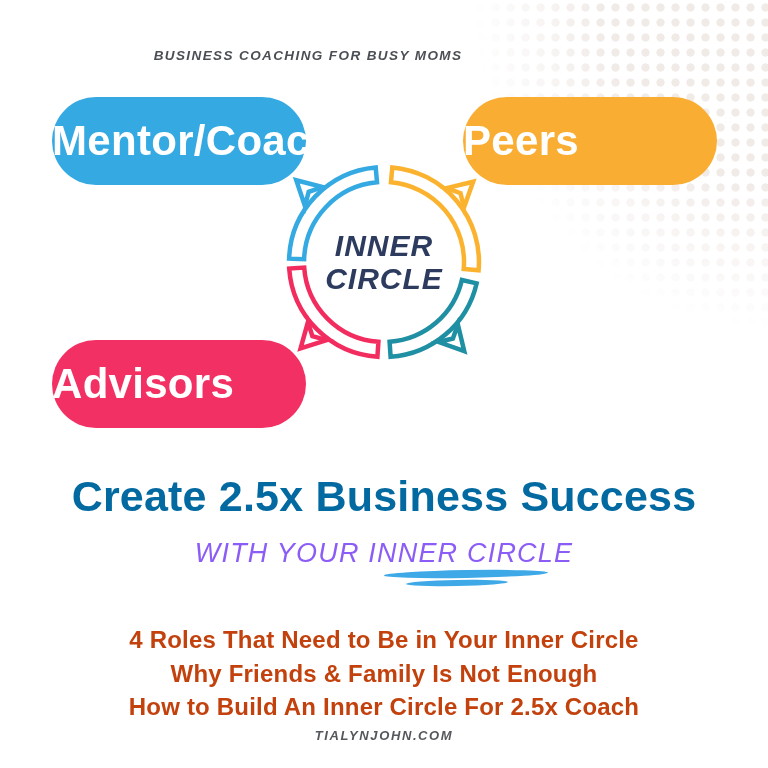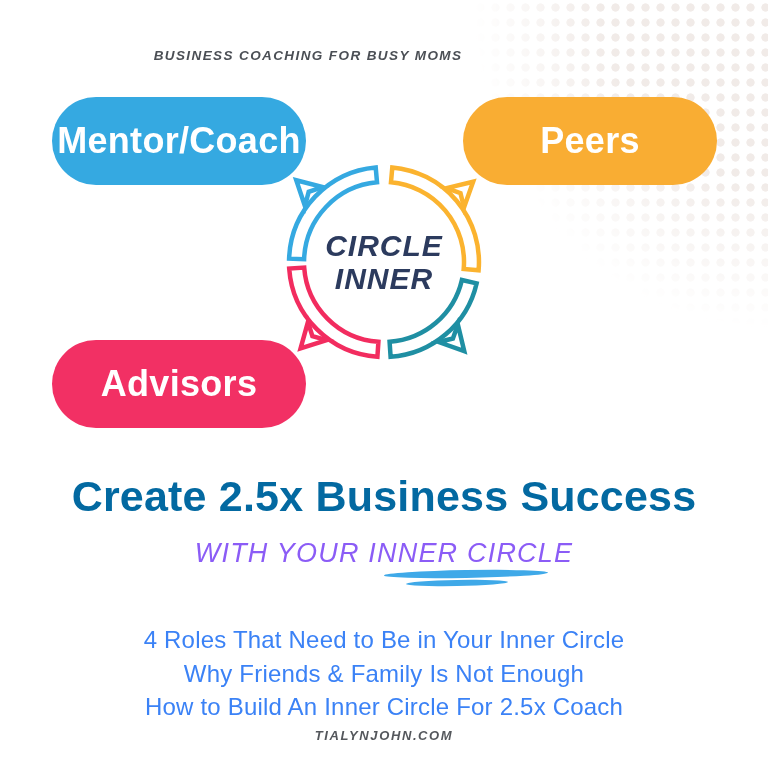--- a/index.html
+++ b/index.html
@@ -16,22 +16,22 @@
     -webkit-mask-image:radial-gradient(140% 140% at 100% 0%,#000 38%,transparent 68%);
     mask-image:radial-gradient(140% 140% at 100% 0%,#000 38%,transparent 68%);
   }
   .tagline{
     position:absolute;top:48px;left:0;width:616px;text-align:center;
     font-size:13.5px;font-style:italic;font-weight:600;letter-spacing:1.4px;
     color:#4b4f55;
   }
   .pill{
     position:absolute;width:254px;height:88px;border-radius:44px;
-    display:flex;align-items:center;justify-content:center;
-    color:#ffffff;font-weight:bold;font-size:36px;letter-spacing:.3px;
+    display:flex;align-items:center;
+    color:#ffffff;font-weight:bold;font-size:42px;letter-spacing:.3px;
   }
   .pill-mentor{left:52px;top:97px;background:#35a9e1;}
   .pill-peers{left:463px;top:97px;background:#f9ad33;}
   .pill-advisors{left:52px;top:340px;background:#f23064;}
   .pill-advocates{left:463px;top:340px;background:#2090a6;}
   .diagram{position:absolute;left:259px;top:137px;width:250px;height:250px;}
   .diagram svg{position:absolute;left:0;top:0;}
   .diagram-label{
     position:absolute;left:0;top:0;width:250px;height:250px;
     display:flex;flex-direction:column;align-items:center;justify-content:center;
@@ -43,21 +43,21 @@
     font-size:43px;font-weight:bold;color:#0369a1;letter-spacing:.2px;
   }
   .subheadline{
     position:absolute;top:538px;left:0;width:768px;text-align:center;
     font-size:27px;font-style:italic;font-weight:500;letter-spacing:1.2px;
     color:#8b5cf6;
   }
   .swoosh{position:absolute;left:378px;top:568px;}
   .topics{
     position:absolute;top:623px;left:0;width:768px;text-align:center;
-    font-size:24px;font-weight:normal;color:#3b82f6;line-height:33.5px;
+    font-size:24px;font-weight:bold;color:#c2410c;line-height:33.5px;
     letter-spacing:.2px;
   }
   .footer{
     position:absolute;top:728px;left:0;width:768px;text-align:center;
     font-size:13px;font-style:italic;font-weight:600;letter-spacing:1.6px;
     color:#54575c;
   }
 </style>
 </head>
 <body>
@@ -92,22 +92,22 @@
       </g>
 
       <g fill="#ffffff" stroke-width="4.5" stroke-linejoin="miter">
         <use href="#arrowhead" transform="translate(-75.3,-70.2) rotate(-47)" stroke="#35a9e1"></use>
         <use href="#arrowhead" transform="translate(76.5,-68.9) rotate(48)" stroke="#fbb32f"></use>
         <use href="#arrowhead" transform="translate(68.9,76.5) rotate(138)" stroke="#1f8fa3"></use>
         <use href="#arrowhead" transform="translate(-71.6,74.1) rotate(224)" stroke="#f22c5f"></use>
       </g>
     </svg>
     <div class="diagram-label">
+      <span>INNER</span>
       <span>CIRCLE</span>
-      <span>INNER</span>
     </div>
   </div>
 
   <div class="headline">Create 2.5x Business Success</div>
 
   <div class="subheadline">WITH YOUR INNER CIRCLE</div>
 
   <svg class="swoosh" width="180" height="22" viewBox="0 0 180 22">
     <ellipse cx="88" cy="6" rx="82" ry="3.9" fill="#3fa9e8" transform="rotate(-1 88 6)"></ellipse>
     <ellipse cx="79" cy="15" rx="51" ry="3.1" fill="#3fa9e8" transform="rotate(-1 79 15)"></ellipse>

